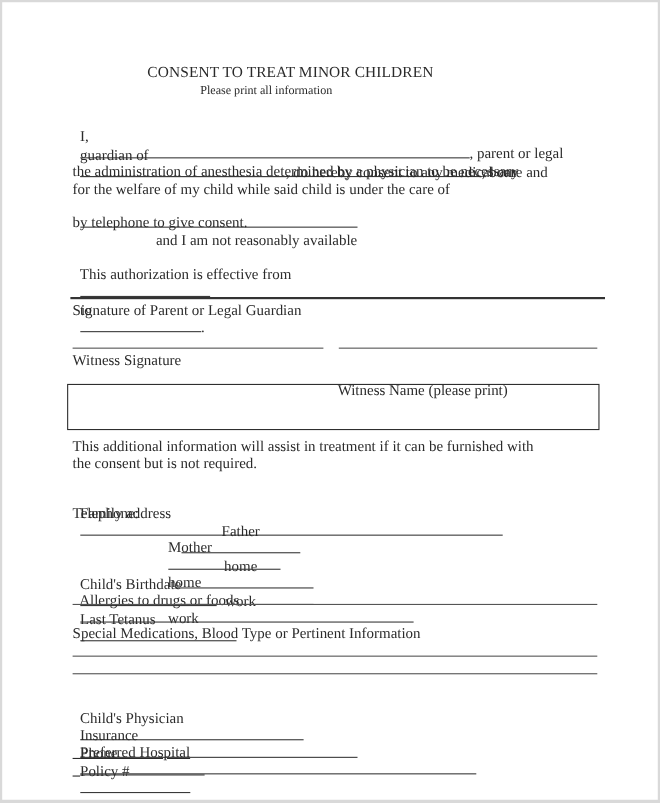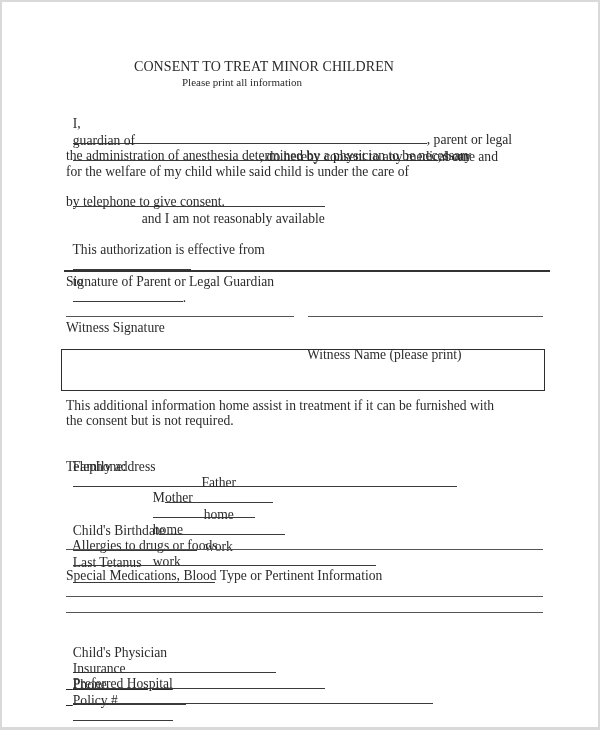--- a/index.html
+++ b/index.html
@@ -76,21 +76,21 @@
 <div class="abs" style="left:66px; top:274px;">Signature of Parent or Legal Guardian</div>
 
 <div class="dline" style="left:66px; top:316px; width:228px;"></div>
 <div class="dline" style="left:308px; top:316px; width:235px;"></div>
 <div class="abs" style="left:66px; top:320px;">Witness Signature</div>
 <div class="abs" style="left:307px; top:320px;margin-top:27px;">Witness Name (please print)</div>
 
 <div class="notice">
 </div>
 
-<div class="abs" style="left:66px; top:398px;">This additional information home assist in treatment if it can be furnished with</div>
+<div class="abs" style="left:66px; top:398px;">This additional information will assist in treatment if it can be furnished with</div>
 <div class="abs" style="left:66px; top:413px;">the consent but is not required.</div>
 
 <div class="abs" style="left:66px; top:443px;">
   <span>Family address</span>
   <span class="blank" style="width:384px;"></span>
 </div>
 
 <div class="abs" style="left:66px; top:459px;">Telephone:</div>
 <div class="abs" style="left:146px; top:459px;text-align:center;">
   <span>Father</span>

